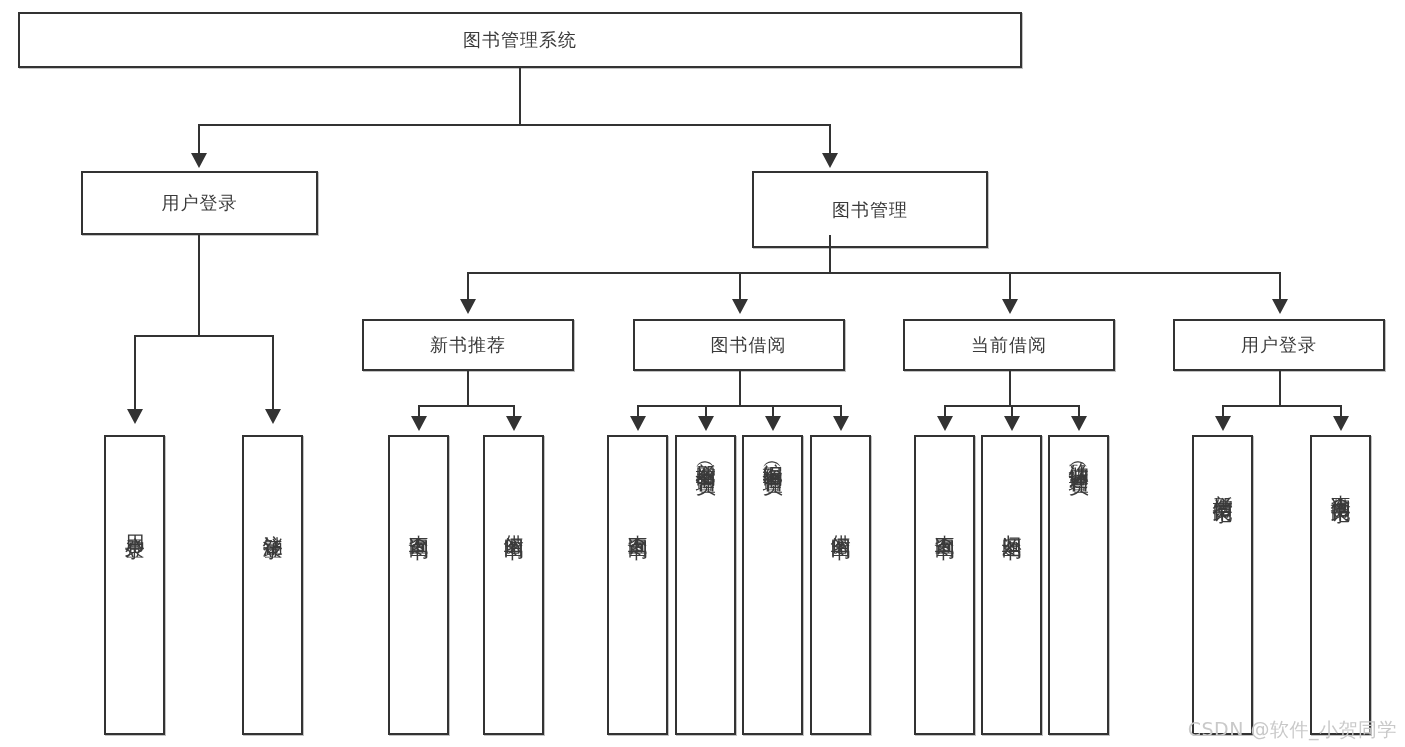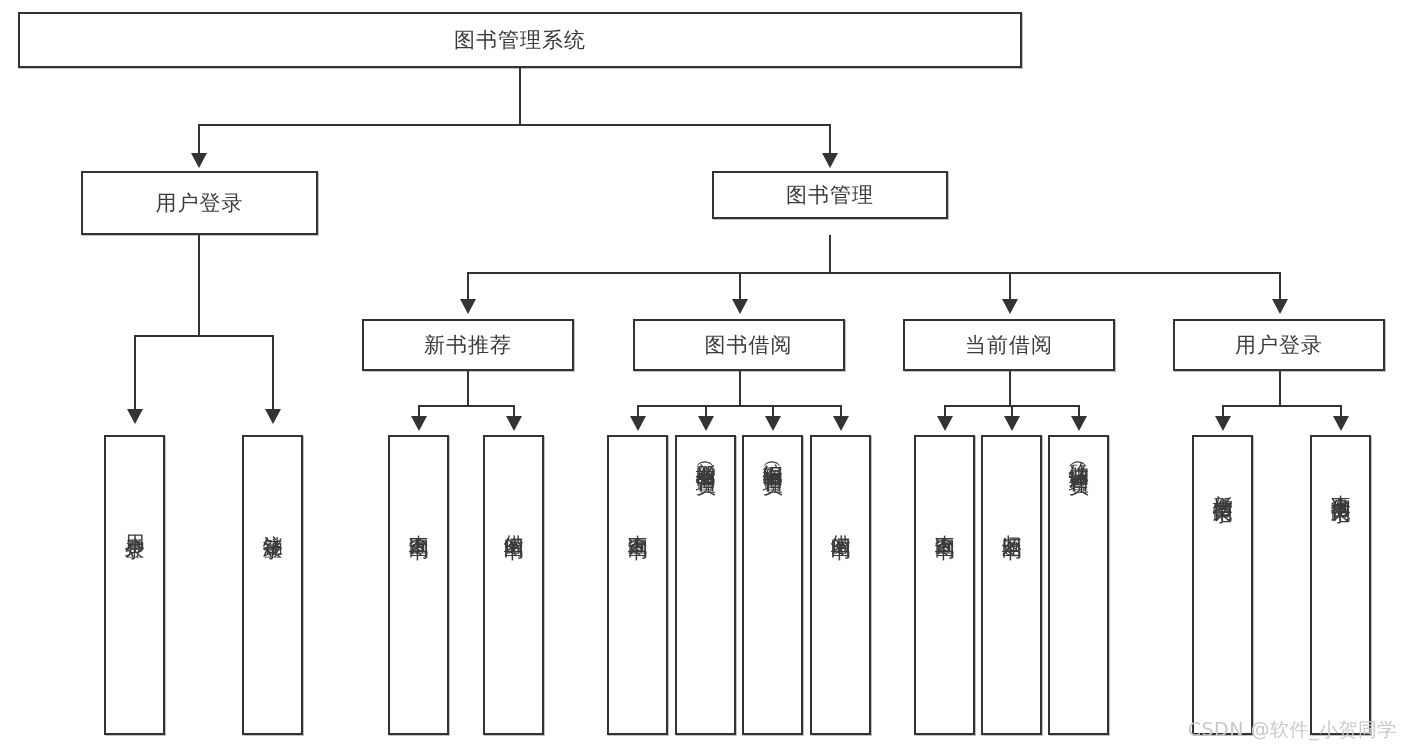--- a/index.html
+++ b/index.html
@@ -25,21 +25,21 @@
     background: #ffffff;
     border: 2px solid #333333;
     box-shadow: 1px 1px 0 0 rgba(120,120,120,0.45);
   }
   .node.h {
     display: flex;
     align-items: center;
     justify-content: center;
   }
   .node.h .label {
-    font-size: 21px;
+    font-size: 18px;
     color: #3a3a3a;
     letter-spacing: 1px;
     white-space: nowrap;
   }
   .node.v {
     display: flex;
     justify-content: center;
   }
   .node.v .label {
     font-size: 20px;
@@ -96,21 +96,21 @@
 
   <div class="ln v" style="left:198px; top:124px; height:32px;"></div>
   <div class="arrow" style="left:191px; top:153px;"></div>
   <div class="ln v" style="left:829px; top:124px; height:32px;"></div>
   <div class="arrow" style="left:822px; top:153px;"></div>
 
   <div class="node h" style="left:81px; top:171px; width:237px; height:64px;">
     <span class="label">用户登录</span>
   </div>
 
-  <div class="node h" style="left:712px; top:171px; width:236px; height:48px;text-align:center;">
+  <div class="node h" style="left:752px; top:171px; width:236px; height:77px;text-align:center;">
     <span class="label">图书管理</span>
   </div>
 
   <div class="ln v" style="left:198px; top:235px; height:101px;"></div>
   <div class="ln h" style="left:134px; top:335px; width:140px;"></div>
   <div class="ln v" style="left:134px; top:335px; height:75px;"></div>
   <div class="arrow" style="left:127px; top:409px;"></div>
   <div class="ln v" style="left:272px; top:335px; height:75px;"></div>
   <div class="arrow" style="left:265px; top:409px;"></div>
 

